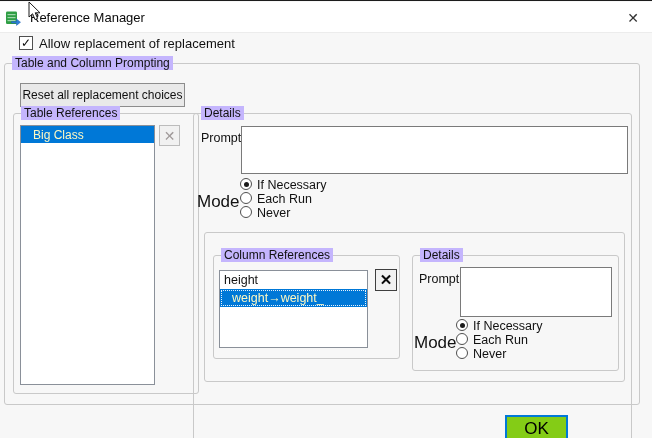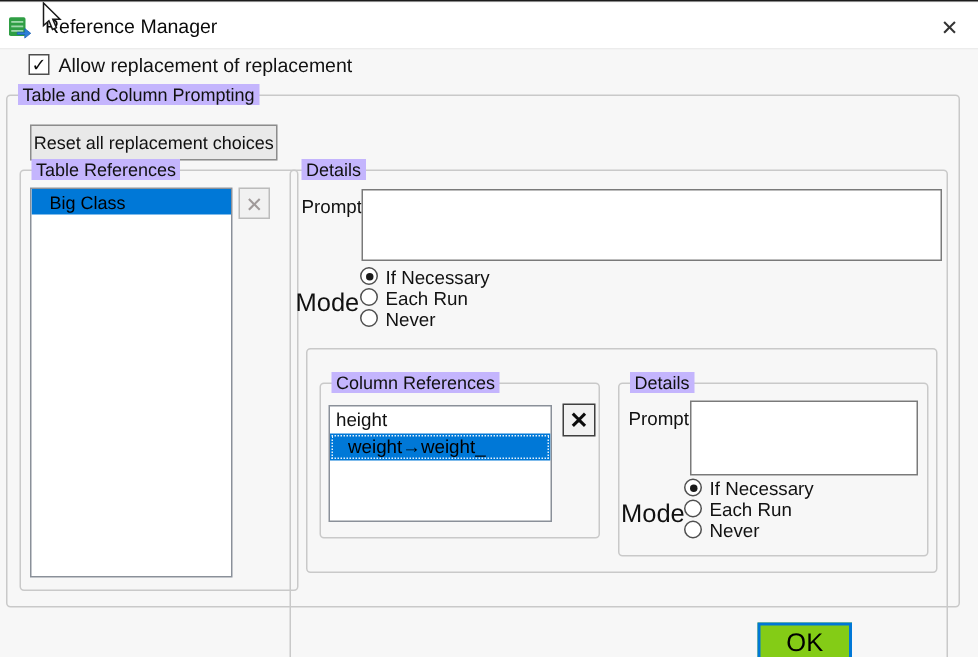--- a/index.html
+++ b/index.html
@@ -64,21 +64,21 @@
   .ok-btn { left:505px; width:63px; border:2px solid #0078d7; }
   .cancel-btn { left:590px; width:57px; }
 
   
   .listbox { position:absolute; background:#fff; border:1px solid #8a9099; overflow:hidden; }
   .tblref-list { left:6px; top:11px; width:135px; height:260px; }
   .colref-list { left:5px; top:14px; width:149px; height:78px; }
   .list-item { padding:1px 4px 0 4px; white-space:nowrap; }
   .tblref-list .list-item { height:17px; line-height:16px; }
   .colref-list .list-item { height:18px; line-height:17px; font-size:12.5px; }
-  .list-item.selected { background:#0078d7; color:#000000;padding-left:12px; }
+  .list-item.selected { background:#0078d7; color:#fef9c3;padding-left:12px; }
   .list-item.focused { outline:1px dotted rgba(255,255,255,0.9); outline-offset:-2px; }
 
   
   .x-btn {
     position:absolute; display:flex; align-items:center; justify-content:center;
     background:#f1f1f1; cursor:default;
   }
   .x-btn.disabled { left:145px; top:11px; width:21px; height:21px; border:1px solid #bcbcbc; color:#a09a9a; font-size:14px; }
   .x-btn.enabled  { left:161px; top:13px; width:22px; height:22px; border:1px solid #3f3f3f; color:#0a0a0a; font-size:15px; font-weight:bold; }
 

